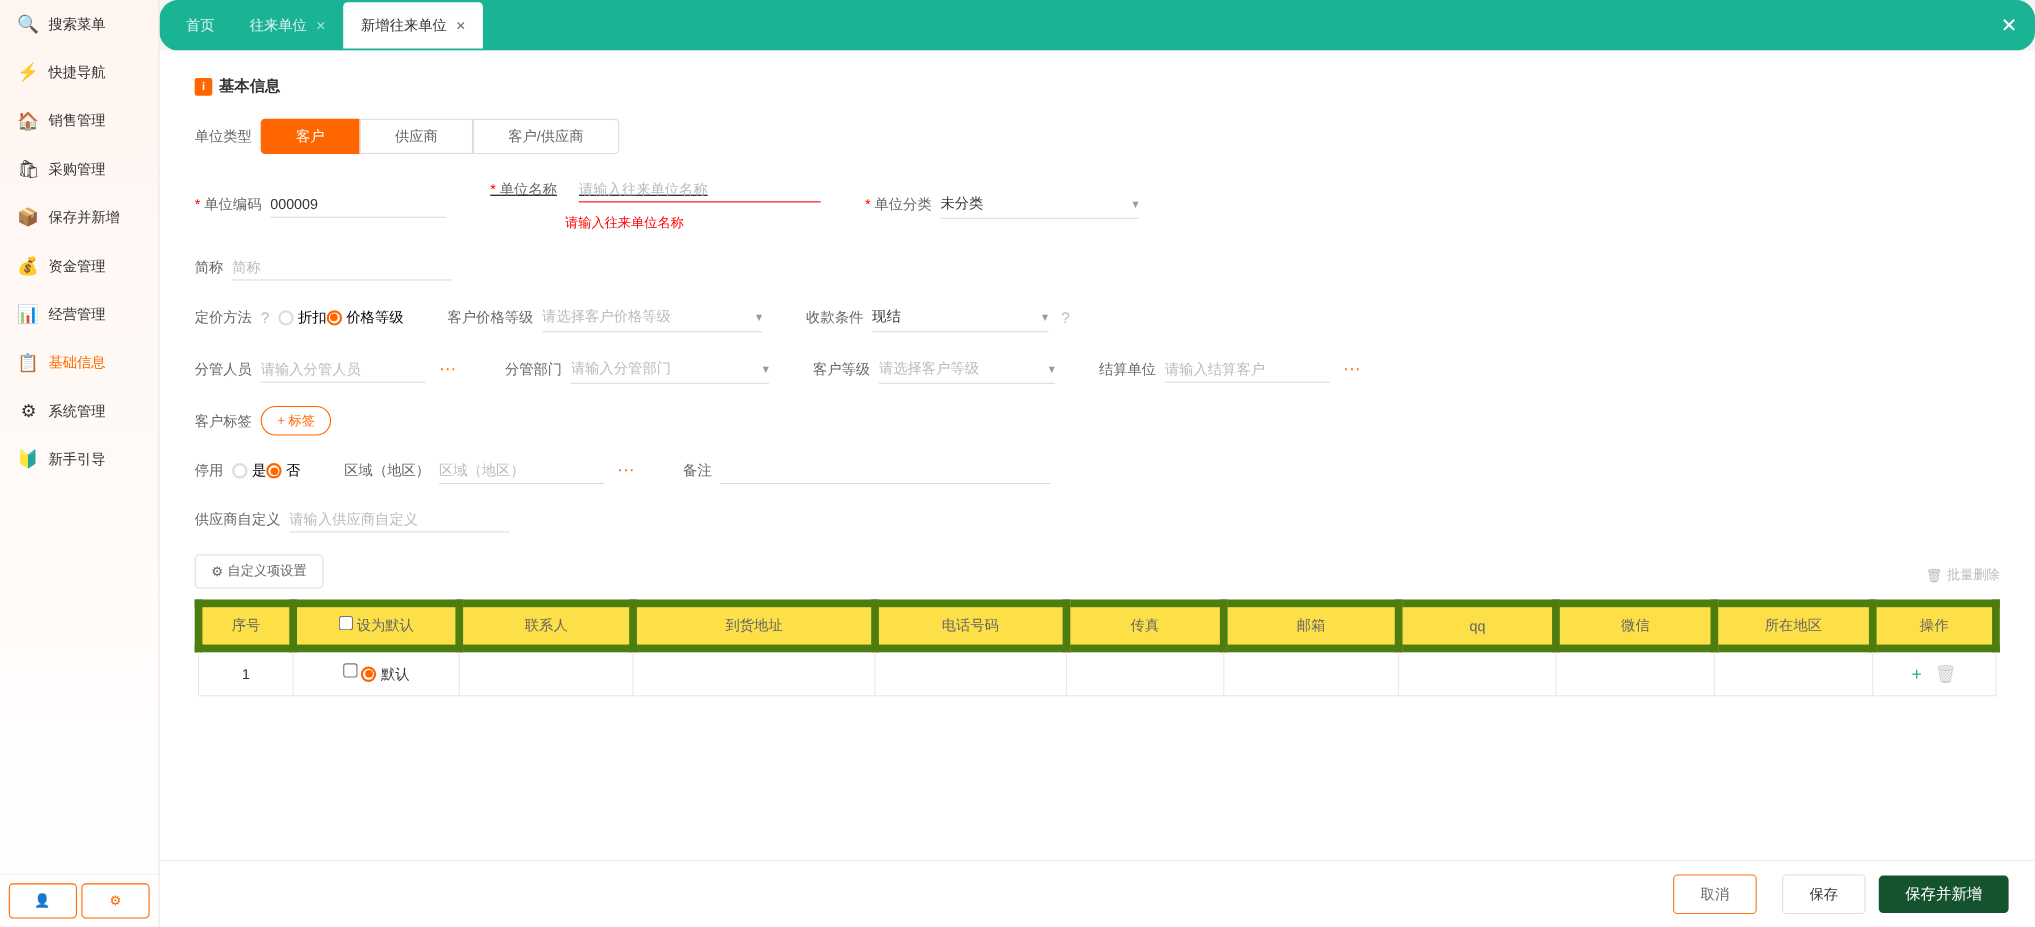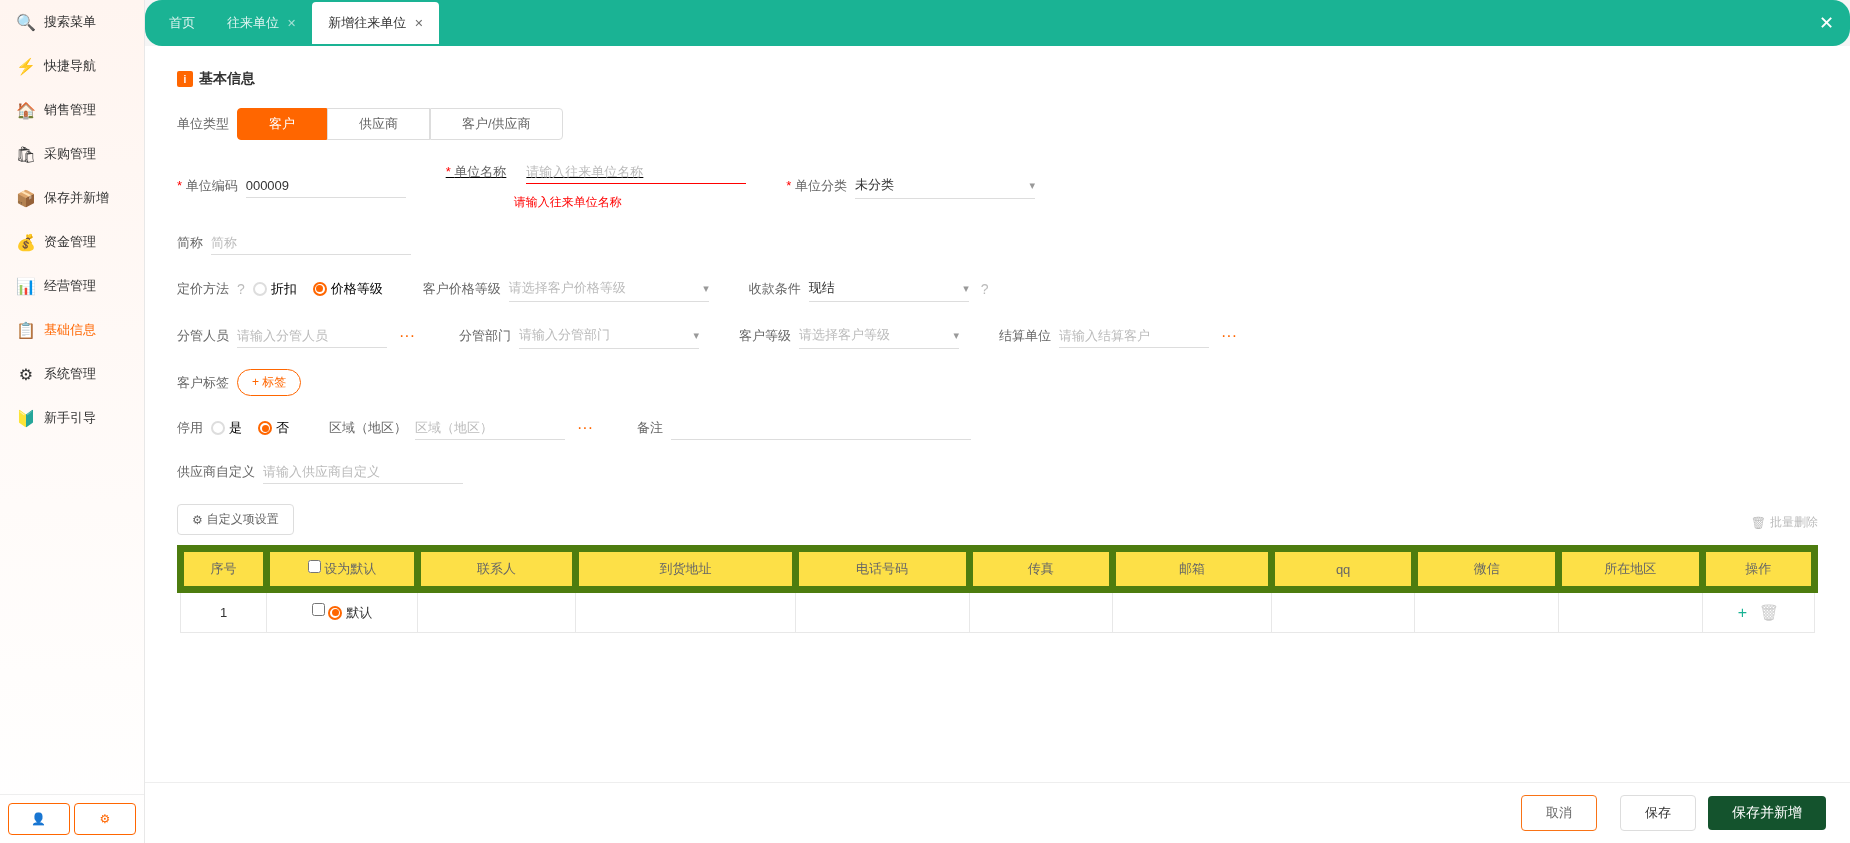--- a/index.html
+++ b/index.html
@@ -201,21 +201,20 @@
     .unit-type-btn.active {
       background: #ff6600;
       border-color: #ff6600;
       color: #fff;
     }
 
     
     .radio-group {
       display: flex;
       align-items: center;
-      gap: 16px;
     }
     .radio-item {
       display: flex;
       align-items: center;
       gap: 4px;
       cursor: pointer;
       font-size: 13px;
     }
     .radio-circle {
       width: 14px;

